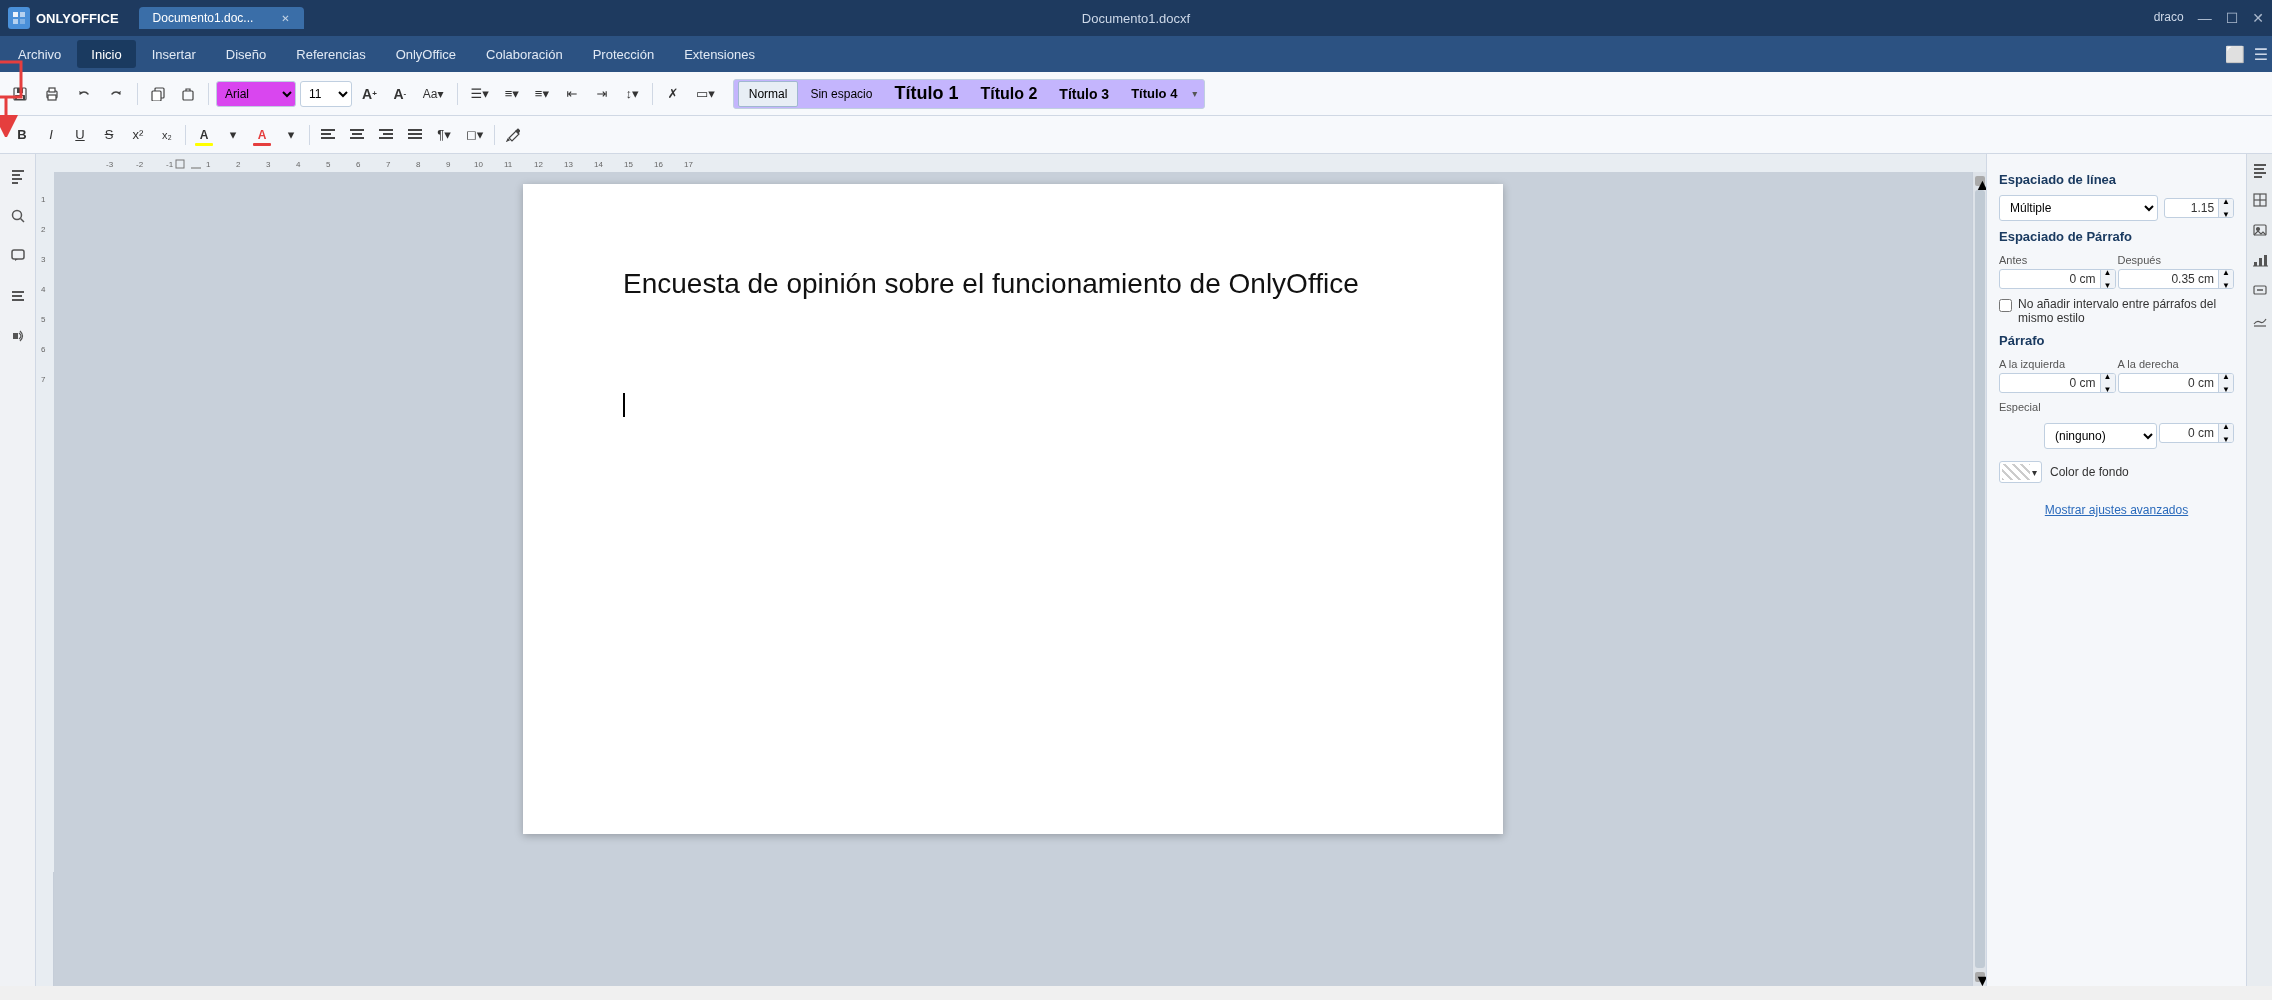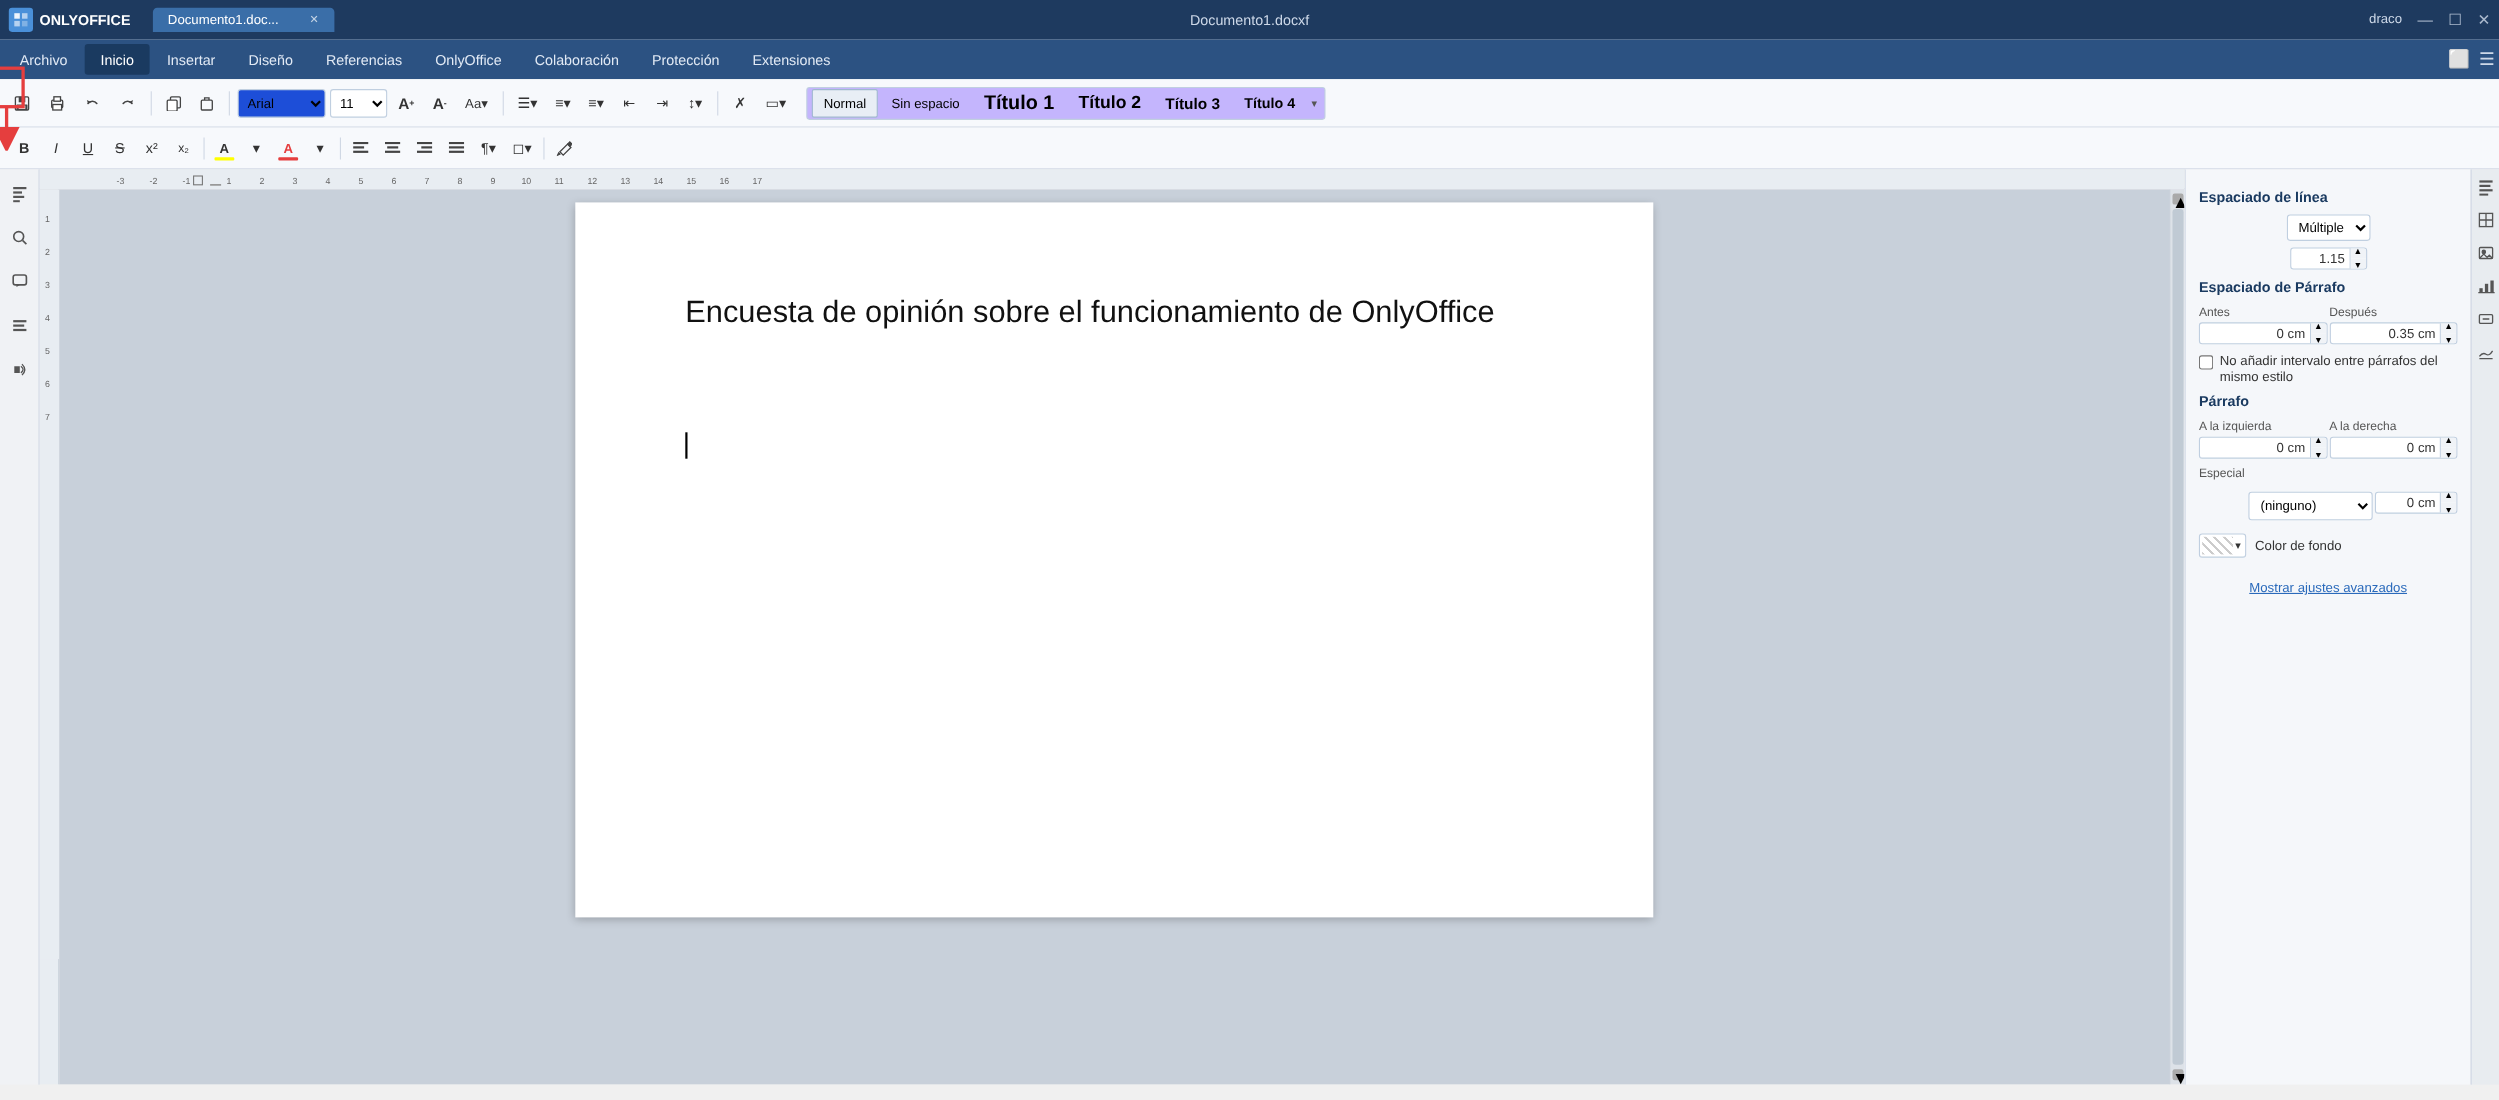--- a/index.html
+++ b/index.html
@@ -88,21 +88,21 @@
       display: flex;
       align-items: center;
       gap: 3px;
       height: 38px;
     }
     .font-select {
       border: 1px solid #c0cfe0;
       border-radius: 3px;
       padding: 2px 4px;
       font-size: 12px;
-      background: #1d4ed8;
+      background: #d946ef;
       height: 26px;
       min-width: 80px;
       cursor: pointer;
     }
     .font-size-select {
       border: 1px solid #c0cfe0;
       border-radius: 3px;
       padding: 2px 4px;
       font-size: 12px;
       background: white;
@@ -237,21 +237,20 @@
       font-weight: 600;
       color: #1a3a60;
       margin-bottom: 8px;
       margin-top: 6px;
     }
     .panel-row {
       display: flex;
       align-items: center;
       gap: 6px;
       margin-bottom: 8px;
-      flex-direction: column;
     }
     .panel-select {
       border: 1px solid #c0cfe0;
       border-radius: 3px;
       padding: 3px 6px;
       font-size: 12px;
       background: white;
       height: 26px;
       flex: 1;
     }

